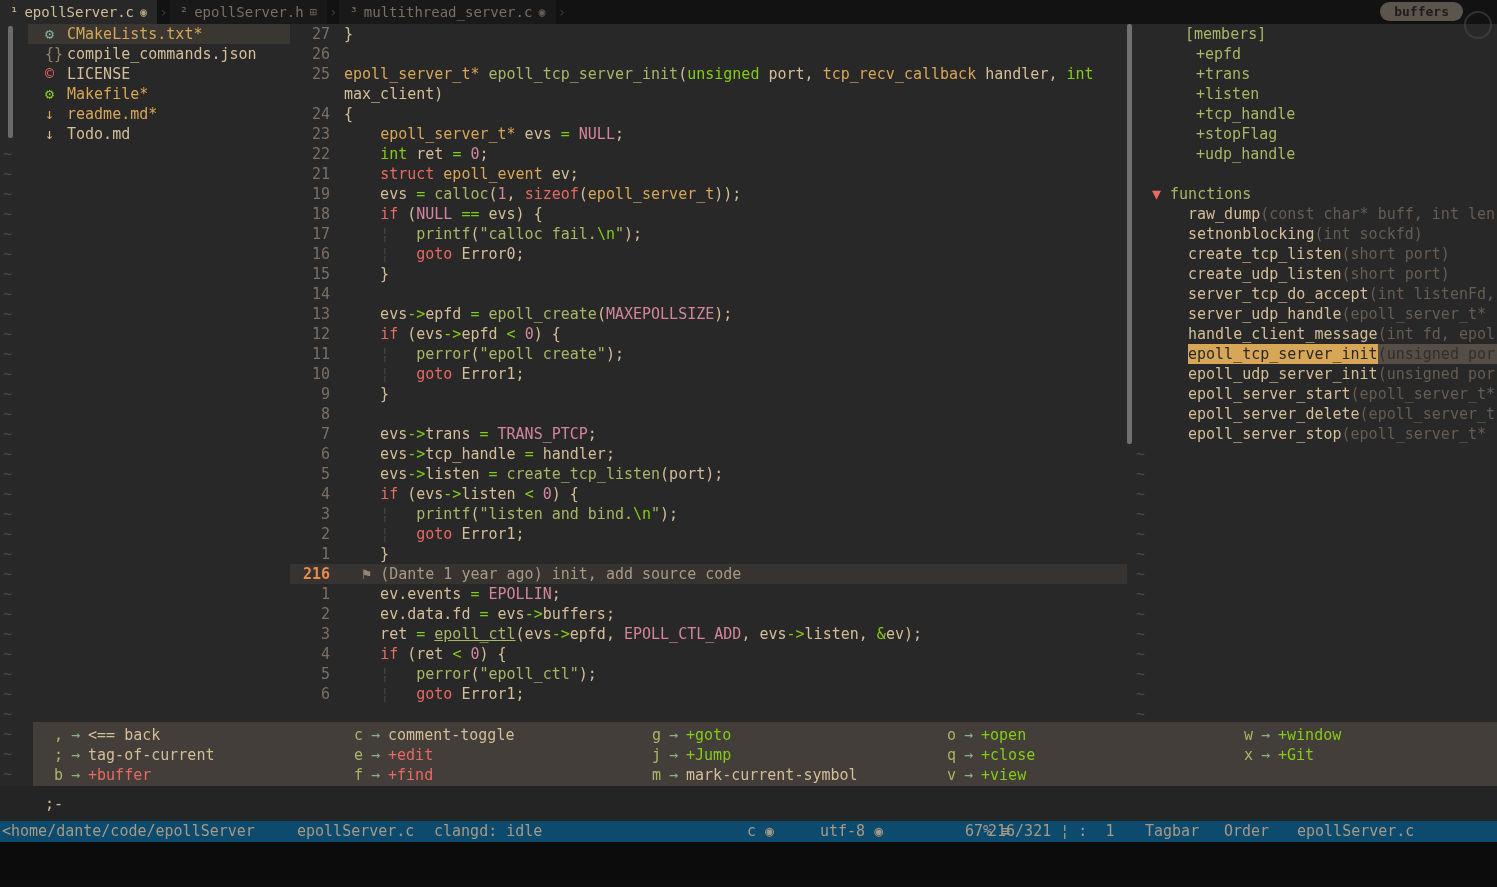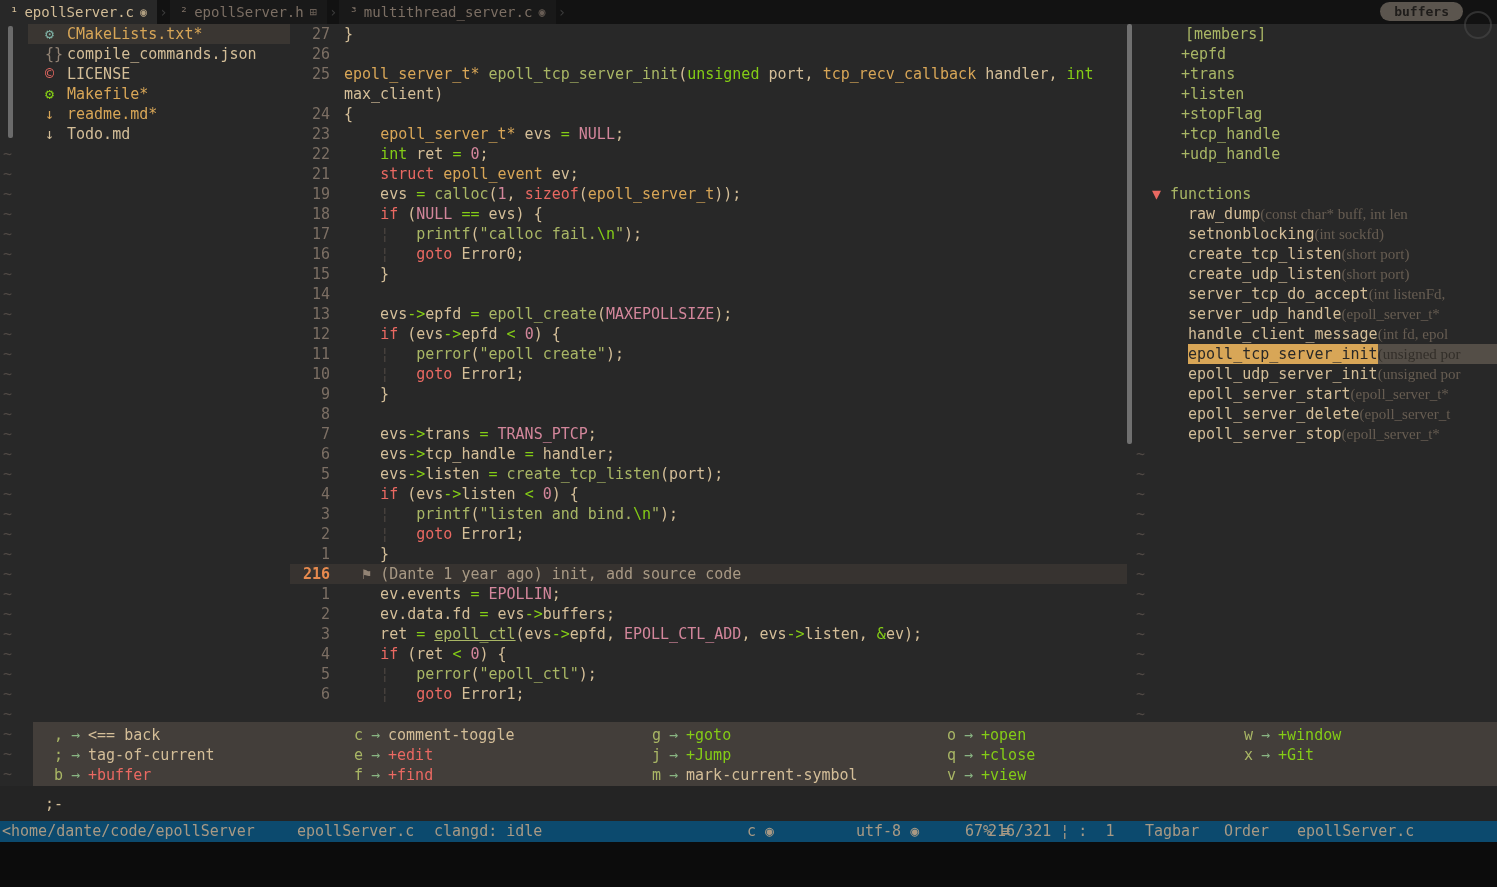--- a/index.html
+++ b/index.html
@@ -33,23 +33,23 @@
   .titem.sel{background:linear-gradient(to right, transparent 28px, #3a3632 28px);}
   .ticon2{width:22px;flex:none;}
   .tilde{color:#504945;padding-left:3px;}
 
   .erow{display:flex;}
   .enum{width:54px;padding-right:14px;box-sizing:border-box;text-align:right;color:#7c6f64;flex:none;}
   .erow.cur{background:#373330;}
   .erow.cur .enum{color:#e78a4e;font-weight:bold;}
 
   .tb-row{display:flex;}
-  .pl52{padding-left:52px;} .pl42{padding-left:36px;margin-left:12px;} .pl19{padding-left:19px;} .pl55{padding-left:55px;}
+  .pl52{padding-left:52px;} .pl42{padding-left:63px;} .pl19{padding-left:19px;} .pl55{padding-left:55px;}
   .tb-name{color:#d4be98;}
-  .tb-sig{color:#675d52;font-family:Liberation Serif, serif;}
+  .tb-sig{color:#675d52;}
   .tb-row.hl .tb-name{background:#d8a657;color:#282828;}
   .tb-row.hl .tb-sig{background:#544e47;color:#322e29;flex:1;}
 
   
   .c-fg{color:#d4be98;} .c-red{color:#ea6962;} .c-orange{color:#84cc16;}
   .c-yellow{color:#d8a657;} .c-green{color:#a9b665;}
   .c-green-u{color:#a9b665;text-decoration:underline;} .c-blue{color:#7daea3;} .c-purple{color:#d3869b;}
   .c-gray{color:#928374;} .c-guide{color:#4b4540;}
   .c-blame{color:#a89984;} .c-blameicon{color:#928374;}
 
@@ -176,22 +176,22 @@
         <div class="erow"><span class="enum">6</span><span class="c-fg">    </span><span class="c-guide">¦</span><span class="c-fg">   </span><span class="c-red">goto</span><span class="c-fg"> Error1;</span></div>
       </div>
     <div class="vsep">
       <div class="thumb"></div>
     </div>
     <div class="tagbar" id="tagbar">
         <div class="tb-row pl52"><span class="c-green">[members]</span></div>
         <div class="tb-row pl42"><span class="c-green">+epfd</span></div>
         <div class="tb-row pl42"><span class="c-green">+trans</span></div>
         <div class="tb-row pl42"><span class="c-green">+listen</span></div>
+        <div class="tb-row pl42"><span class="c-green">+tcp_handle</span></div>
         <div class="tb-row pl42"><span class="c-green">+stopFlag</span></div>
-        <div class="tb-row pl42"><span class="c-green">+tcp_handle</span></div>
         <div class="tb-row pl42"><span class="c-green">+udp_handle</span></div>
         <div class="tb-row"></div>
         <div class="tb-row pl19"><span class="c-red">▼ </span><span class="c-green">functions</span></div>
         <div class="tb-row pl55"><span class="tb-name">raw_dump</span><span class="tb-sig">(const char* buff, int len</span></div>
         <div class="tb-row pl55"><span class="tb-name">setnonblocking</span><span class="tb-sig">(int sockfd)</span></div>
         <div class="tb-row pl55"><span class="tb-name">create_tcp_listen</span><span class="tb-sig">(short port)</span></div>
         <div class="tb-row pl55"><span class="tb-name">create_udp_listen</span><span class="tb-sig">(short port)</span></div>
         <div class="tb-row pl55"><span class="tb-name">server_tcp_do_accept</span><span class="tb-sig">(int listenFd,</span></div>
         <div class="tb-row pl55"><span class="tb-name">server_udp_handle</span><span class="tb-sig">(epoll_server_t*</span></div>
         <div class="tb-row pl55"><span class="tb-name">handle_client_message</span><span class="tb-sig">(int fd, epol</span></div>
@@ -251,21 +251,21 @@
 
   <div class="cmdarea">
     <div class="cmdline">;-</div>
   </div>
 
   <div class="statusline" id="statusline">
       <span style="left: 2px;">&lt;home/dante/code/epollServer</span>
       <span style="left: 297px;">epollServer.c</span>
       <span style="left: 434px;">clangd: idle</span>
       <span style="left: 747px;">c ◉</span>
-      <span style="left: 820px; margin-left: 36px;">utf-8 ◉</span>
+      <span style="left: 820px;">utf-8 ◉</span>
       <span style="left: 965px;">67% ≡</span>
       <span style="left: 988px;">216/321 ¦ :  1</span>
       <span style="left: 1145px;">Tagbar</span>
       <span style="left: 1224px;">Order</span>
       <span style="left: 1297px;">epollServer.c</span>
     </div>
   <div class="bottomfill"></div>
 
 </div>
 

